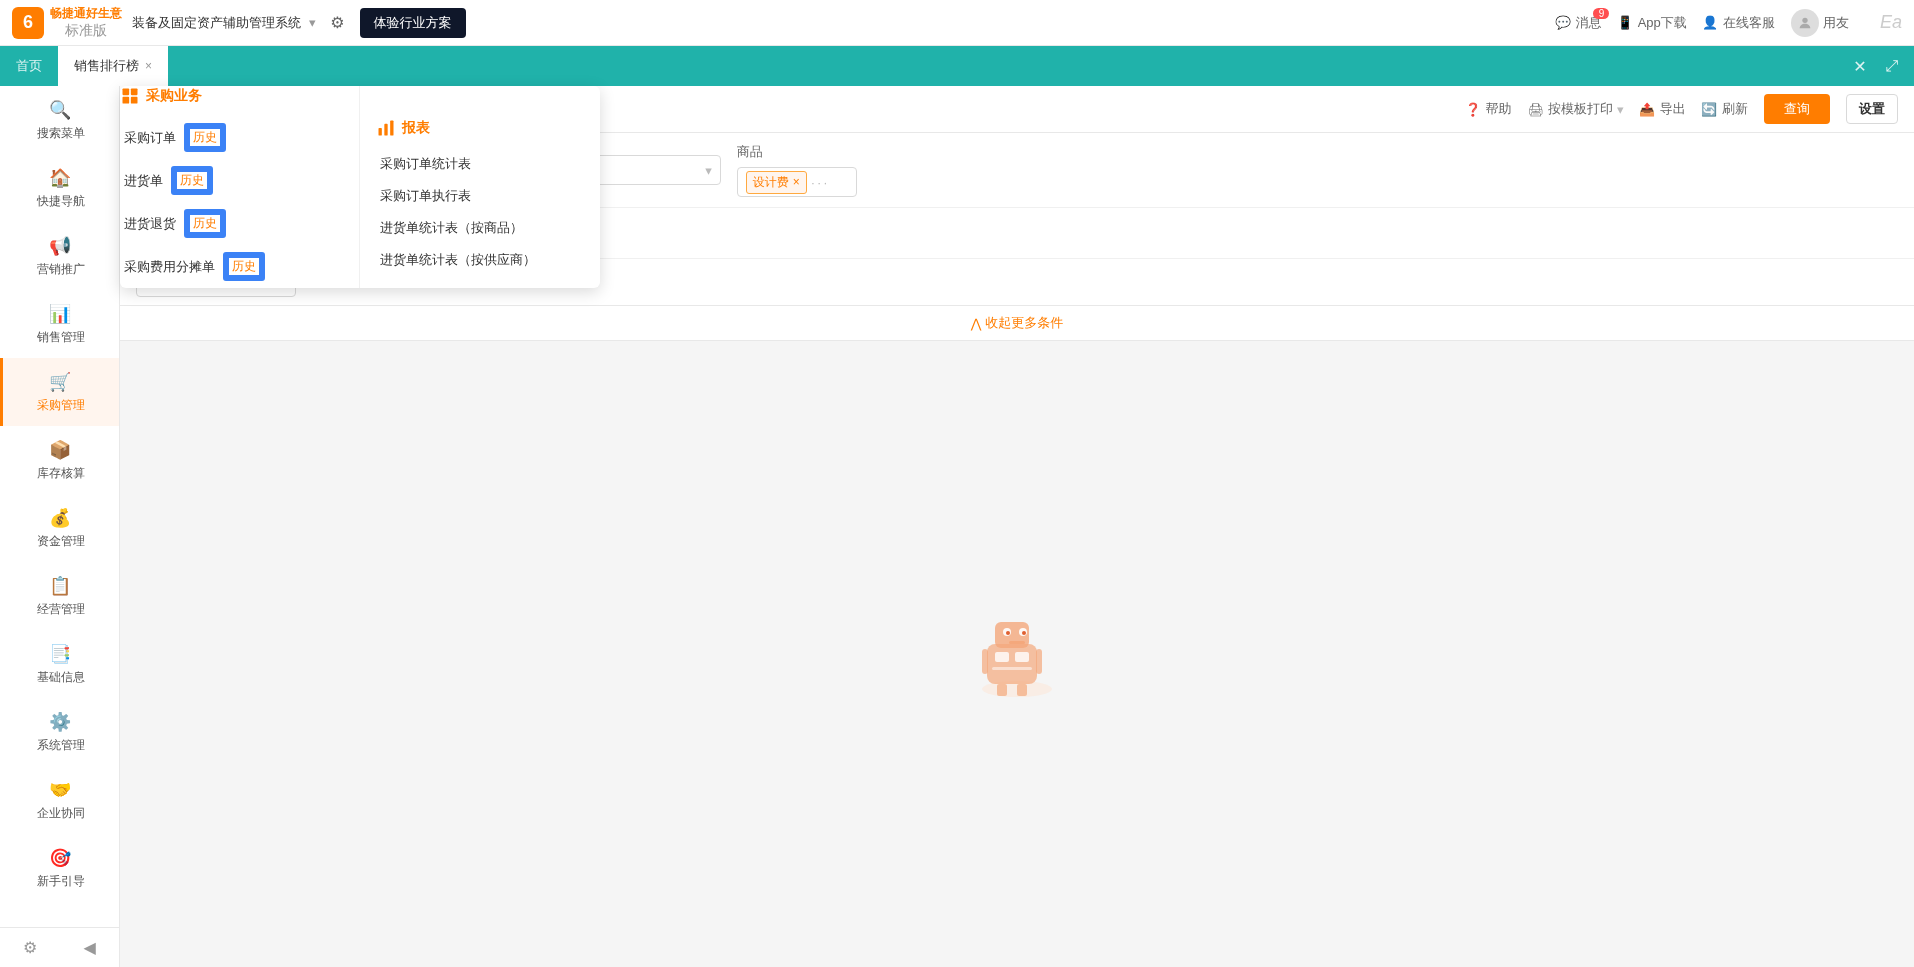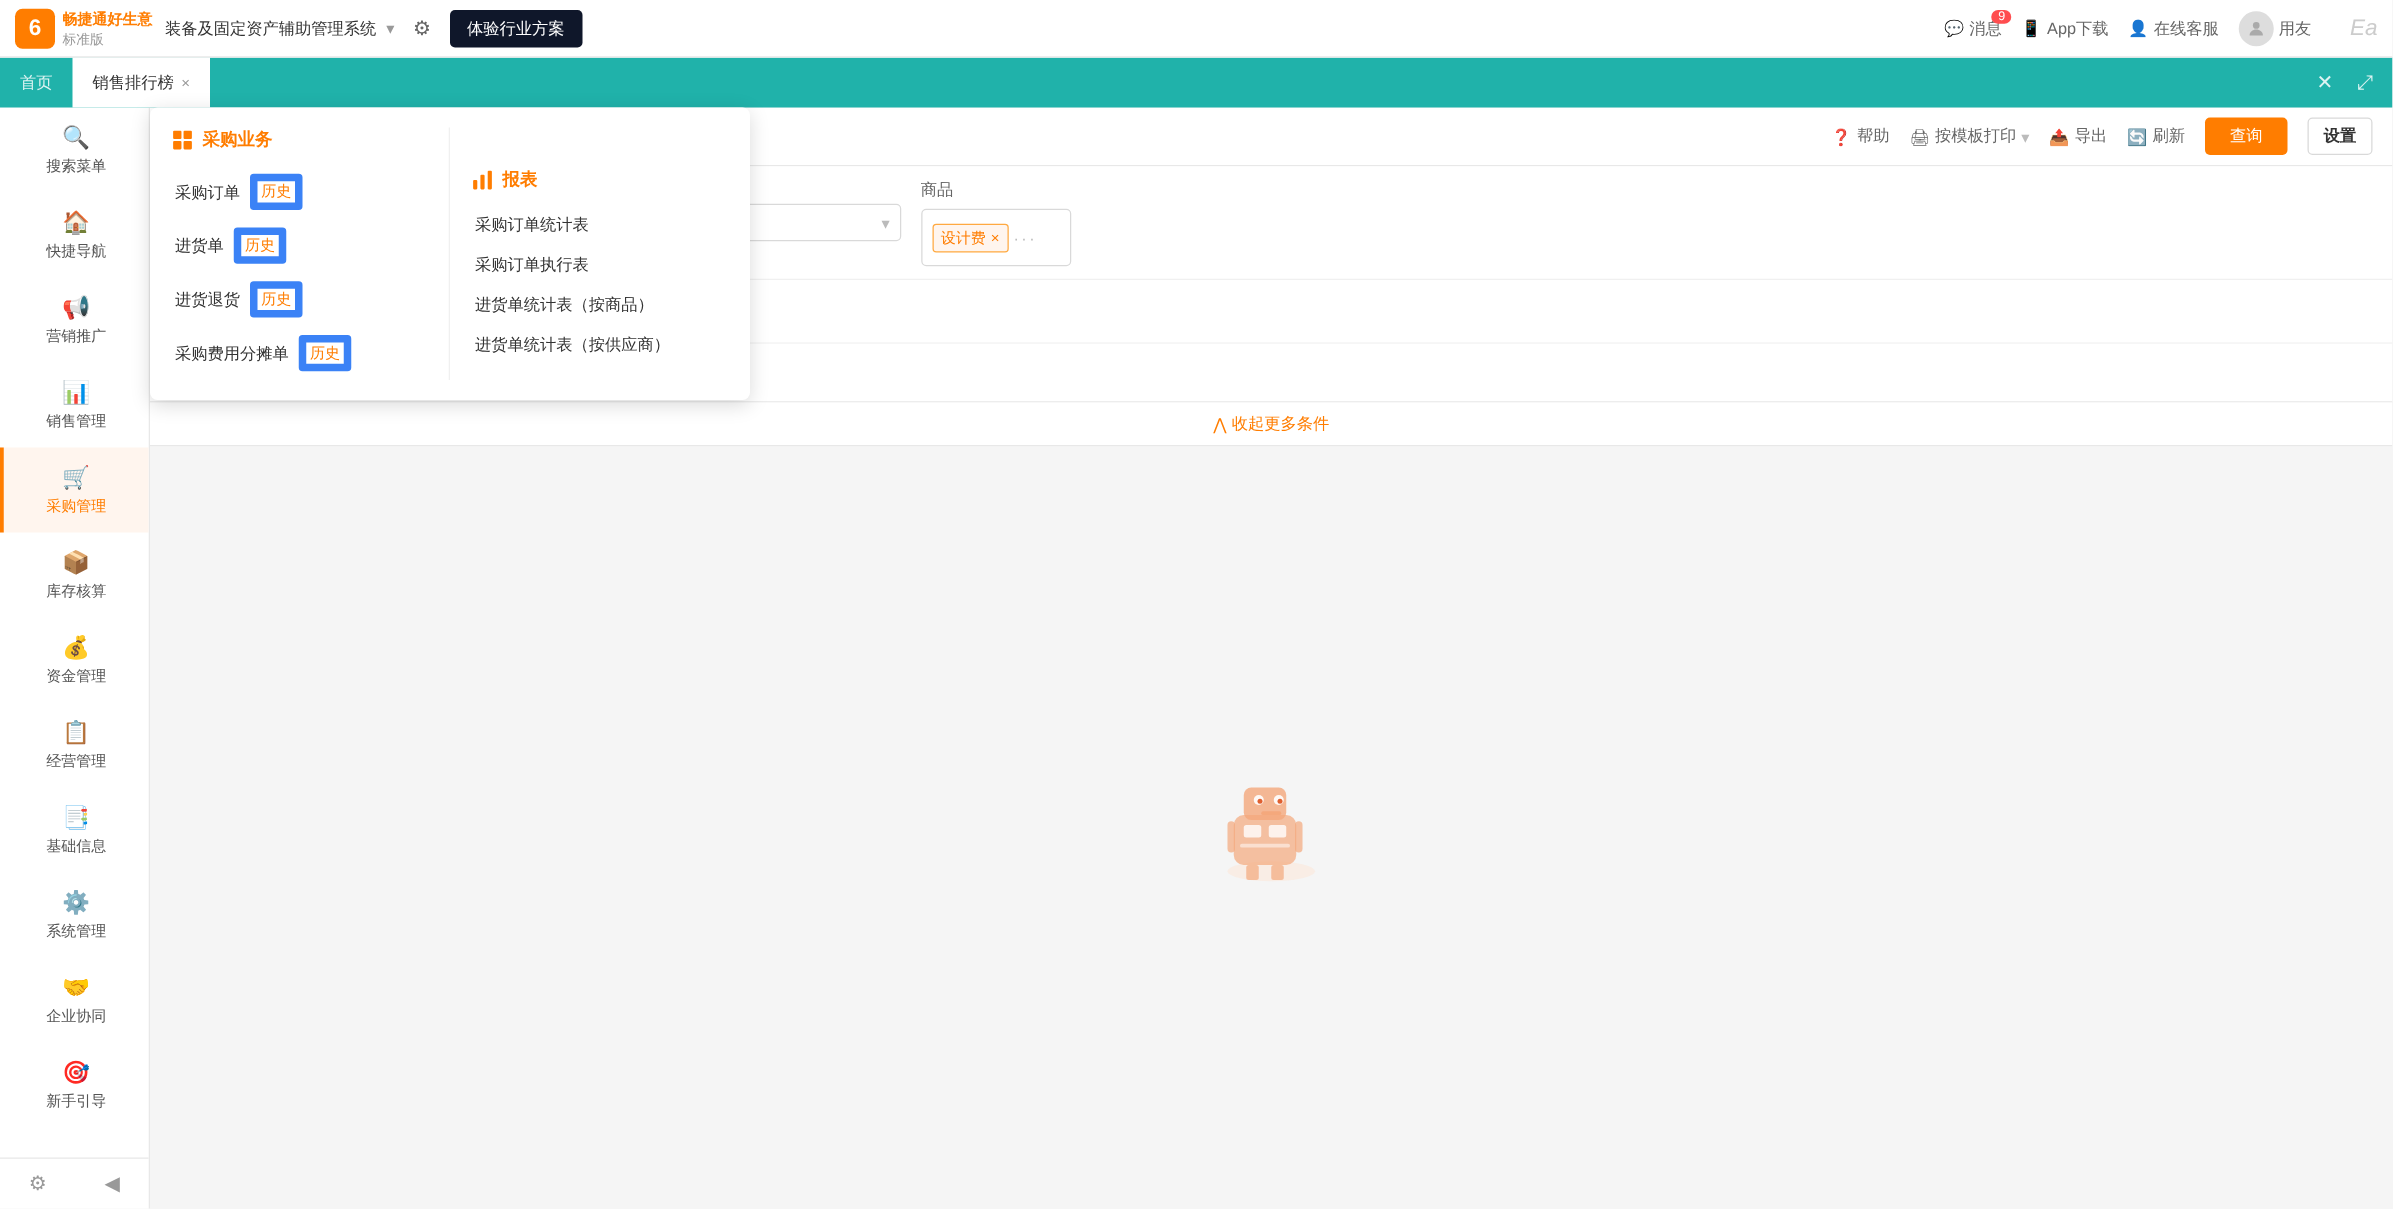--- a/index.html
+++ b/index.html
@@ -47,41 +47,41 @@
 
     
     .empty-state { flex: 1; display: flex; flex-direction: column; align-items: center; justify-content: center; gap: 8px; }
     .empty-icon { width: 120px; height: 100px; position: relative; }
     .empty-text-list { list-style: none; }
     .empty-text-list li { color: #bbb; font-size: 13px; margin-bottom: 6px; display: flex; align-items: center; gap: 6px; }
     .empty-text-list li::before { content: '①'; color: #bbb; }
     .empty-text-list li:last-child::before { content: '②'; }
 
     
-    .dropdown-menu { position: absolute; top: 86px; left: 120px; background: #fff; box-shadow: 0 4px 16px rgba(0,0,0,0.15); border-radius: 6px; z-index: 200; width: 480px; padding: 16px; display: grid; grid-template-columns: 1fr 1fr; gap: 0; }
+    .dropdown-menu { position: absolute; top: 86px; left: 120px; background: #fff; box-shadow: 0 4px 16px rgba(0,0,0,0.15); border-radius: 6px; z-index: 200; width: 480px; display: grid; grid-template-columns: 1fr 1fr; gap: 0; }
     .dropdown-section-title { color: #ff7d00; font-size: 14px; font-weight: bold; margin-bottom: 10px; display: flex; align-items: center; gap: 6px; }
     .dropdown-item { display: flex; align-items: center; gap: 8px; padding: 7px 4px; cursor: pointer; color: #333; font-size: 13px; border-radius: 4px; }
     .history-badge { border: 6px solid #3b82f6; color: #ff7d00; font-size: 12px; padding: 0 3px; border-radius: 3px; }
     .dropdown-left { padding-right: 16px; border-right: 1px solid #f0f0f0; }
     .dropdown-right { padding-left: 16px; margin-top: 32px; }
     .field-control { display: flex; align-items: center; height: 30px; border: 1px solid #d9d9d9; border-radius: 4px; padding: 0 8px; background: #fff; cursor: pointer; min-width: 160px; gap: 6px; font-size: 13px; color: #333; }
     .field-control .arrow { color: #bbb; margin-left: auto; }
     .field-value { color: #333; }
     .tag-item { display: inline-flex; align-items: center; gap: 4px; background: #fff5ee; border: 1px solid #ffa940; border-radius: 3px; padding: 2px 6px; font-size: 12px; color: #ff7d00; }
     .dots-btn { color: #bbb; cursor: pointer; letter-spacing: 2px; }
   </style>
 </head>
 <body>
 
 <div class="topbar">
   <div class="topbar-logo">
     <div class="logo-icon">6</div>
     <div>
       <div style="font-size:12px;color:#ff7d00;font-weight:bold;">畅捷通好生意</div>
-      <div style="font-size:11px;color:#999;">标准版</div>
+      <div style="font-size:14px;color:#999;text-align:center;">标准版</div>
     </div>
   </div>
   <div class="topbar-center">
     <span class="system-title">装备及固定资产辅助管理系统</span>
     <span class="title-dropdown">▾</span>
     <span class="gear-btn">⚙</span>
     <button class="industry-btn">体验行业方案</button>
   </div>
   <div class="topbar-right">
     <div class="topbar-right-item">
@@ -222,21 +222,21 @@
         <div style="display:flex;align-items:center;gap:6px;">
           <span style="color:#666;font-size:13px;">单据状态</span>
           <div class="field-control" style="min-width:160px;">
             <span class="field-value"></span>
             <span class="arrow">▾</span>
           </div>
         </div>
 
         <div style="display:flex;align-items:flex-start;gap:6px;flex-direction:column;">
           <span style="color:#666;font-size:13px;">商品</span>
-          <div style="display:flex;align-items:center;gap:4px;height:46px;border:1px solid #d9d9d9;border-radius:4px;padding:0 8px;background:#fff;min-width:120px;">
+          <div style="display:flex;align-items:center;gap:4px;height:30px;border:1px solid #d9d9d9;border-radius:4px;padding:0 8px;background:#fff;min-width:120px;">
             <span class="tag-item">
               <span>设计费</span>
               <span style="cursor:pointer;color:#ff7d00;">×</span>
             </span>
             <span class="dots-btn">···</span>
           </div>
         </div>
       </div>
     </div>
 

